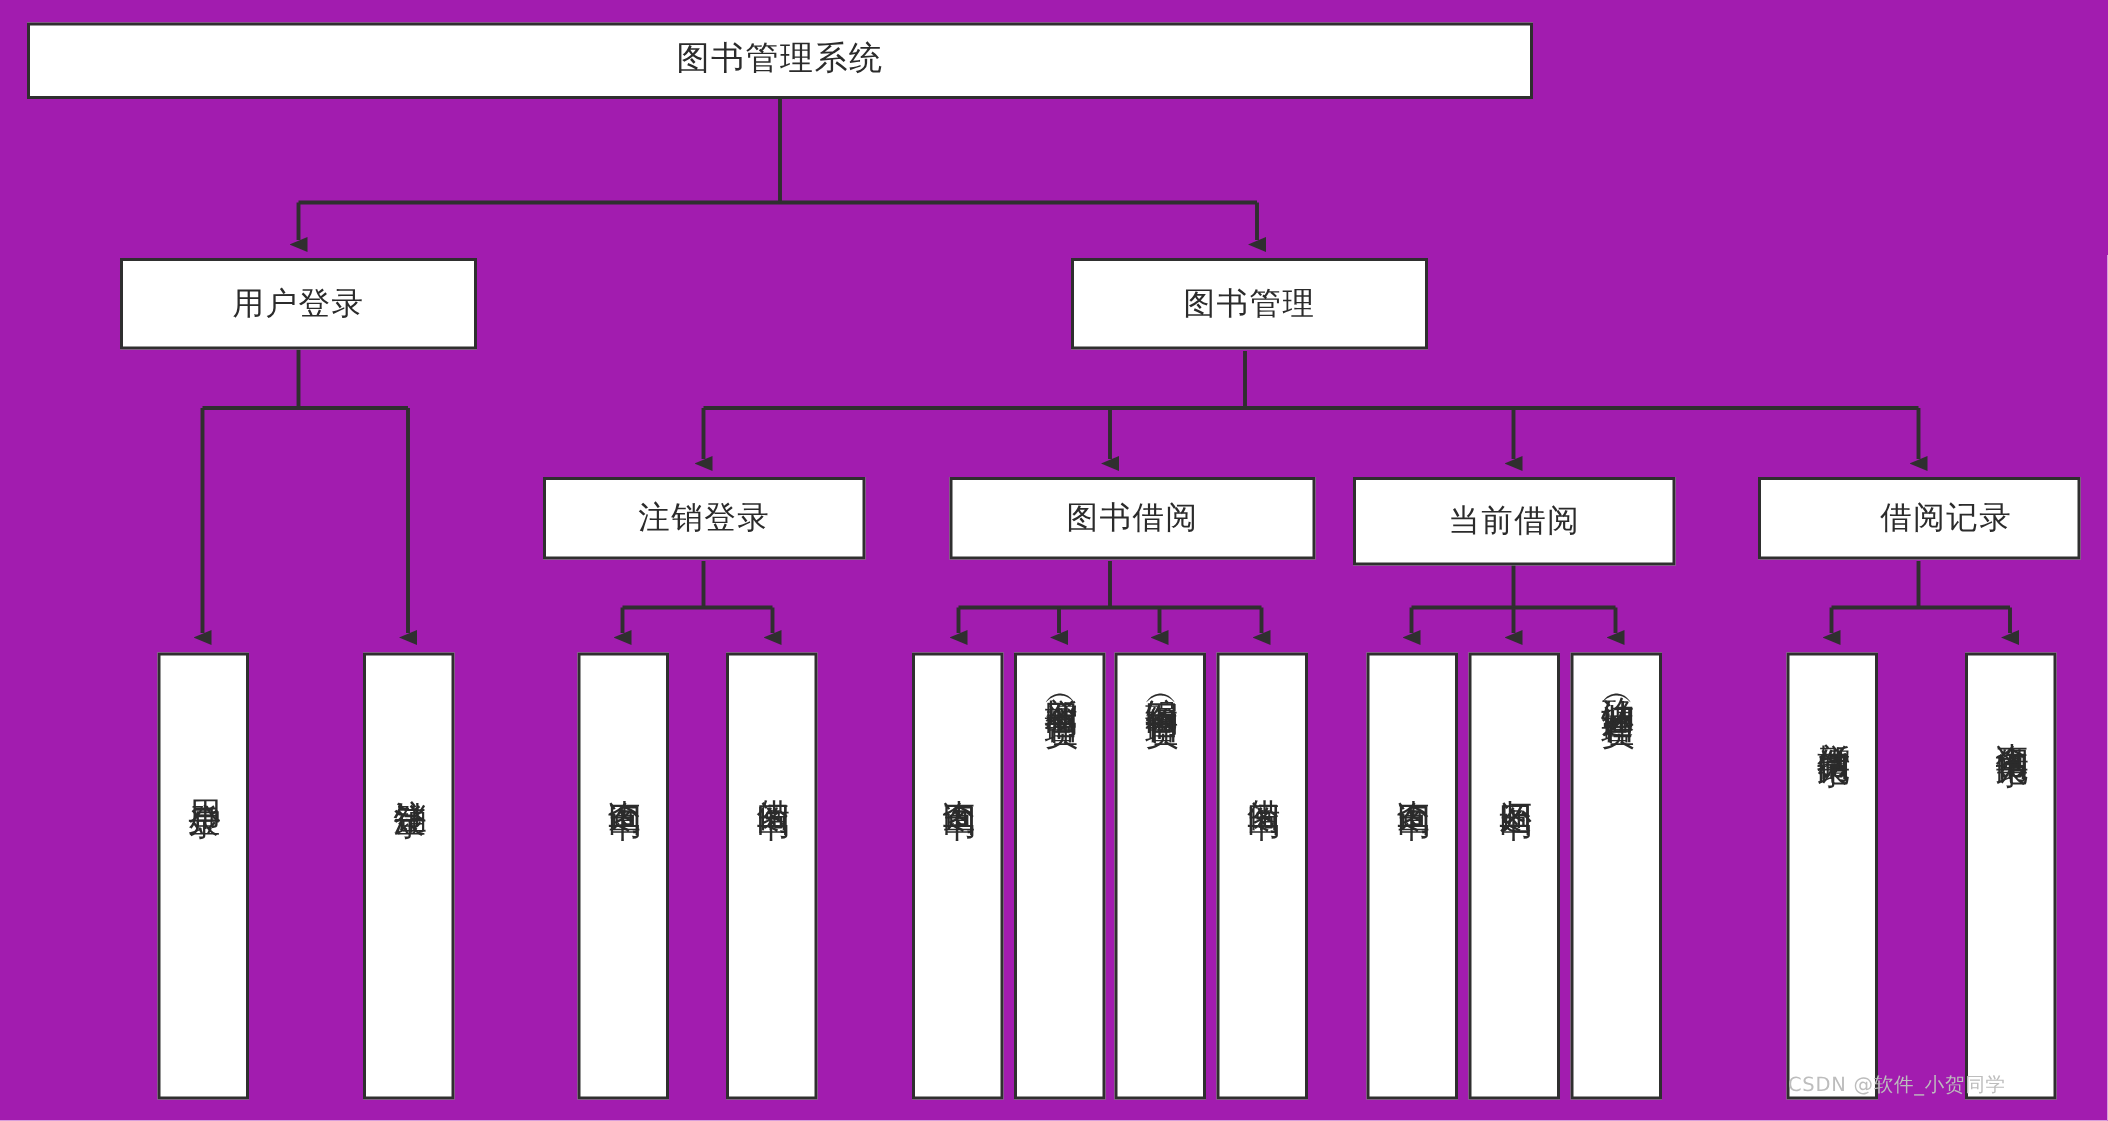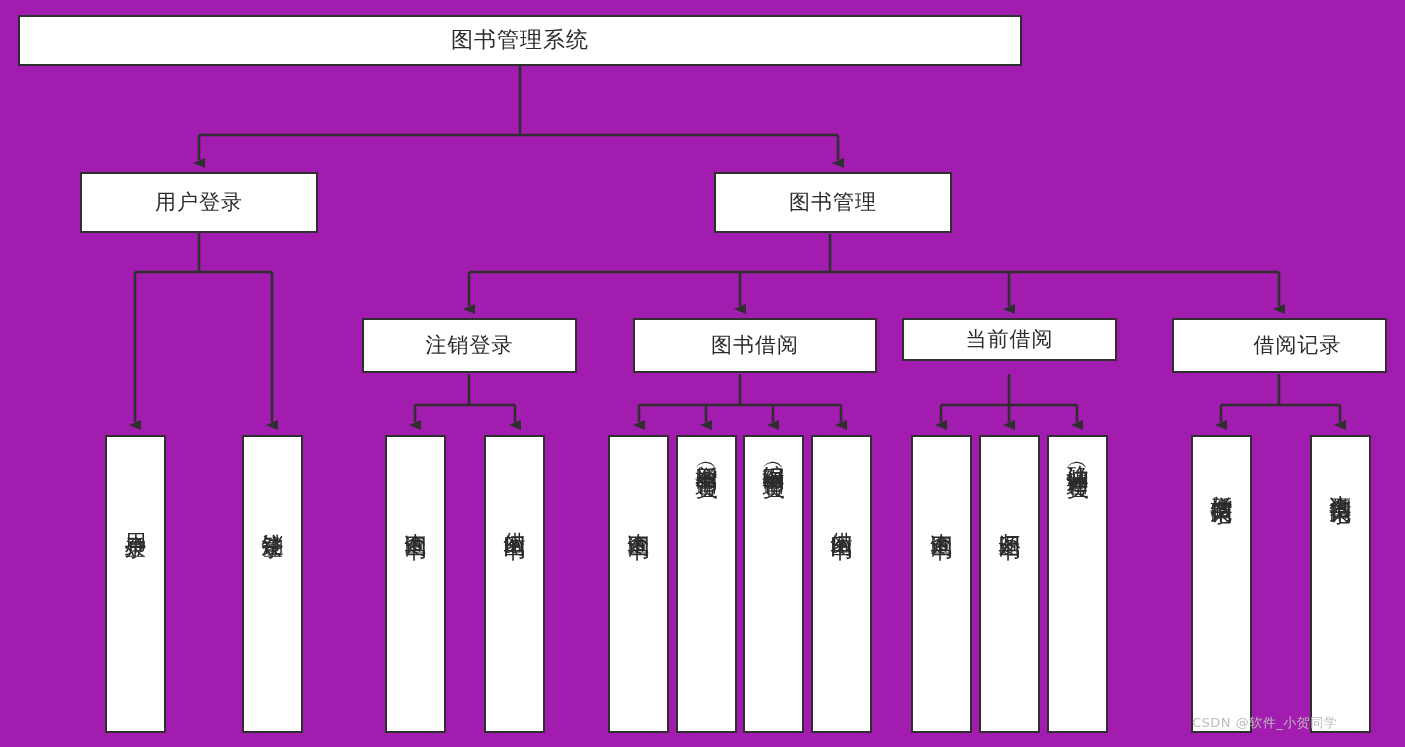--- a/index.html
+++ b/index.html
@@ -143,21 +143,21 @@
   </div>
 
   <div class="node h" style="left:362px; top:318px; width:215px; height:55px;">
     <span>注销登录</span>
   </div>
 
   <div class="node h" style="left:633px; top:318px; width:244px; height:55px;">
     <span>图书借阅</span>
   </div>
 
-  <div class="node h" style="left:902px; top:318px; width:215px; height:43px;">
+  <div class="node h" style="left:902px; top:318px; width:215px; height:59px;">
     <span>当前借阅</span>
   </div>
 
   <div class="node h" style="left:1172px; top:318px; width:215px; height:55px;padding-left:36px;">
     <span>借阅记录</span>
   </div>
 
   <div class="node v" style="left:105px; top:435px; width:61px; height:298px;">
     <span class="vtext short">用户登录</span>
   </div>

